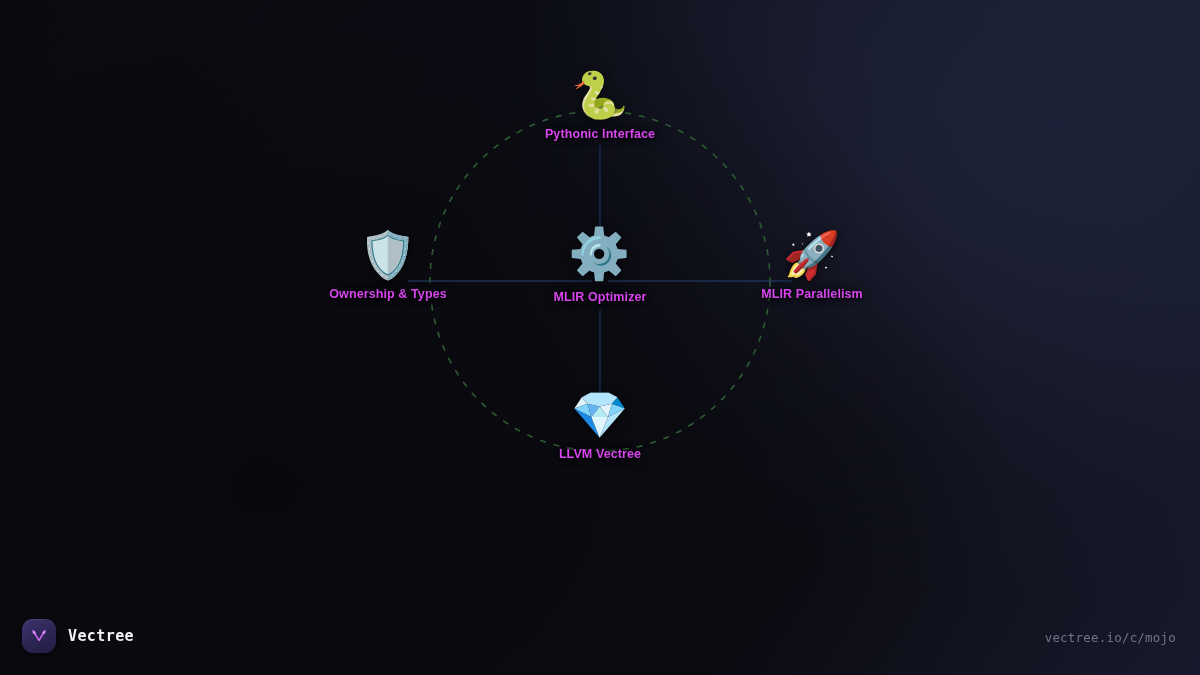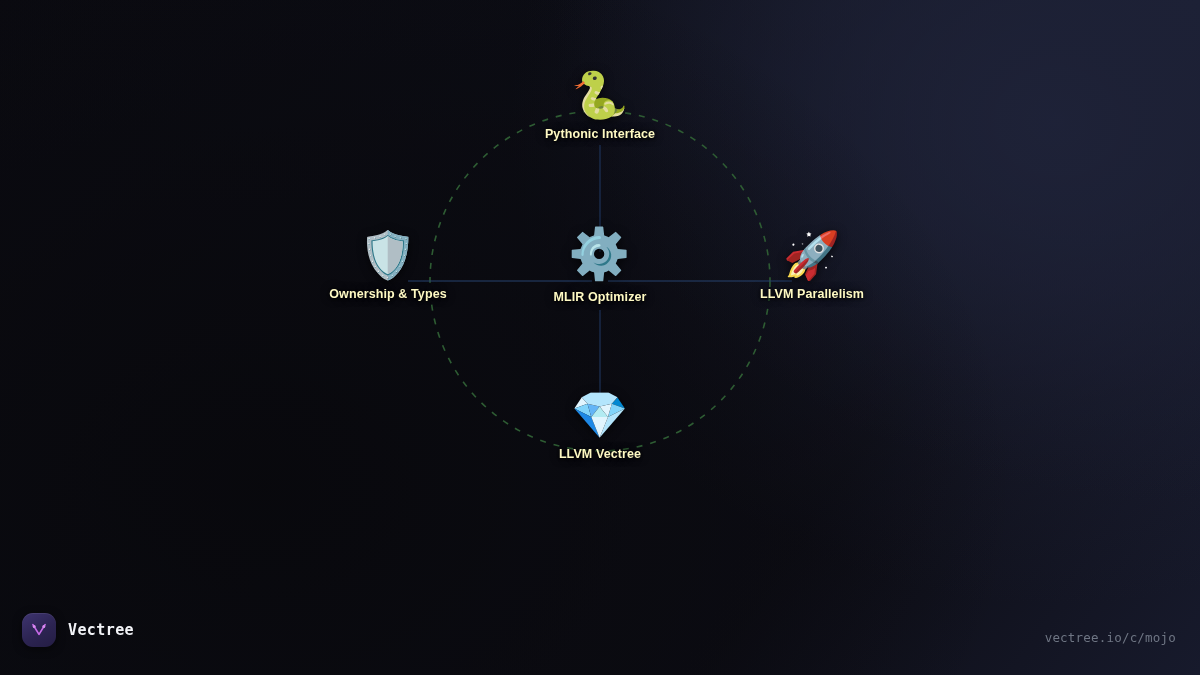--- a/index.html
+++ b/index.html
@@ -37,30 +37,30 @@
   }
   .node-icon {
     font-size:46px; line-height:1;
     height:52px; display:flex; align-items:center; justify-content:center;
     filter:drop-shadow(0 2px 5px rgba(0,0,0,0.65));
   }
   .node-label {
     margin-top:6px;
     font-size:12.5px;
     font-weight:bold;
-    color:#fef9c3;
+    color:#d946ef;
     letter-spacing:0.1px;
     white-space:nowrap;
     text-shadow:0 1px 3px rgba(0,0,0,0.95), 0 0 8px rgba(0,0,0,0.8);
   }
   .node.center .node-icon { font-size:50px; height:56px; }
   .node.center .node-label { margin-top:8px; }
 
   
-  #brand { position:absolute; left:22px; bottom:28px; }
+  #brand { position:absolute; left:22px; bottom:22px; }
   #brand-row { display:flex; align-items:center; gap:12px; }
   #brand-logo {
     width:34px; height:34px; border-radius:11px;
     background:linear-gradient(150deg, #3e3470 0%, #2c2452 55%, #241d44 100%);
     box-shadow:0 2px 8px rgba(0,0,0,0.55), inset 0 1px 0 rgba(255,255,255,0.08);
     display:flex; align-items:center; justify-content:center;
   }
   #brand-name {
     font-family:"DejaVu Sans Mono", monospace;
     font-size:15px; font-weight:bold; color:#f2f3f7; letter-spacing:0.4px;
@@ -127,21 +127,21 @@
     <div class="node-label">Pythonic Interface</div>
   </div>
 
   <div class="node" style="left:388px; top:265px;">
     <div class="node-icon">🛡️</div>
     <div class="node-label">Ownership &amp; Types</div>
   </div>
 
   <div class="node" style="left:812px; top:265px;">
     <div class="node-icon">🚀</div>
-    <div class="node-label">LLVM Parallelism</div>
+    <div class="node-label">MLIR Parallelism</div>
   </div>
 
   <div class="node" style="left:600px; top:425px;">
     <div class="node-icon">💎</div>
     <div class="node-label">LLVM Vectree</div>
   </div>
 
   <div class="node center" style="left:600px; top:265px;">
     <div class="node-icon">⚙️</div>
     <div class="node-label">MLIR Optimizer</div>

